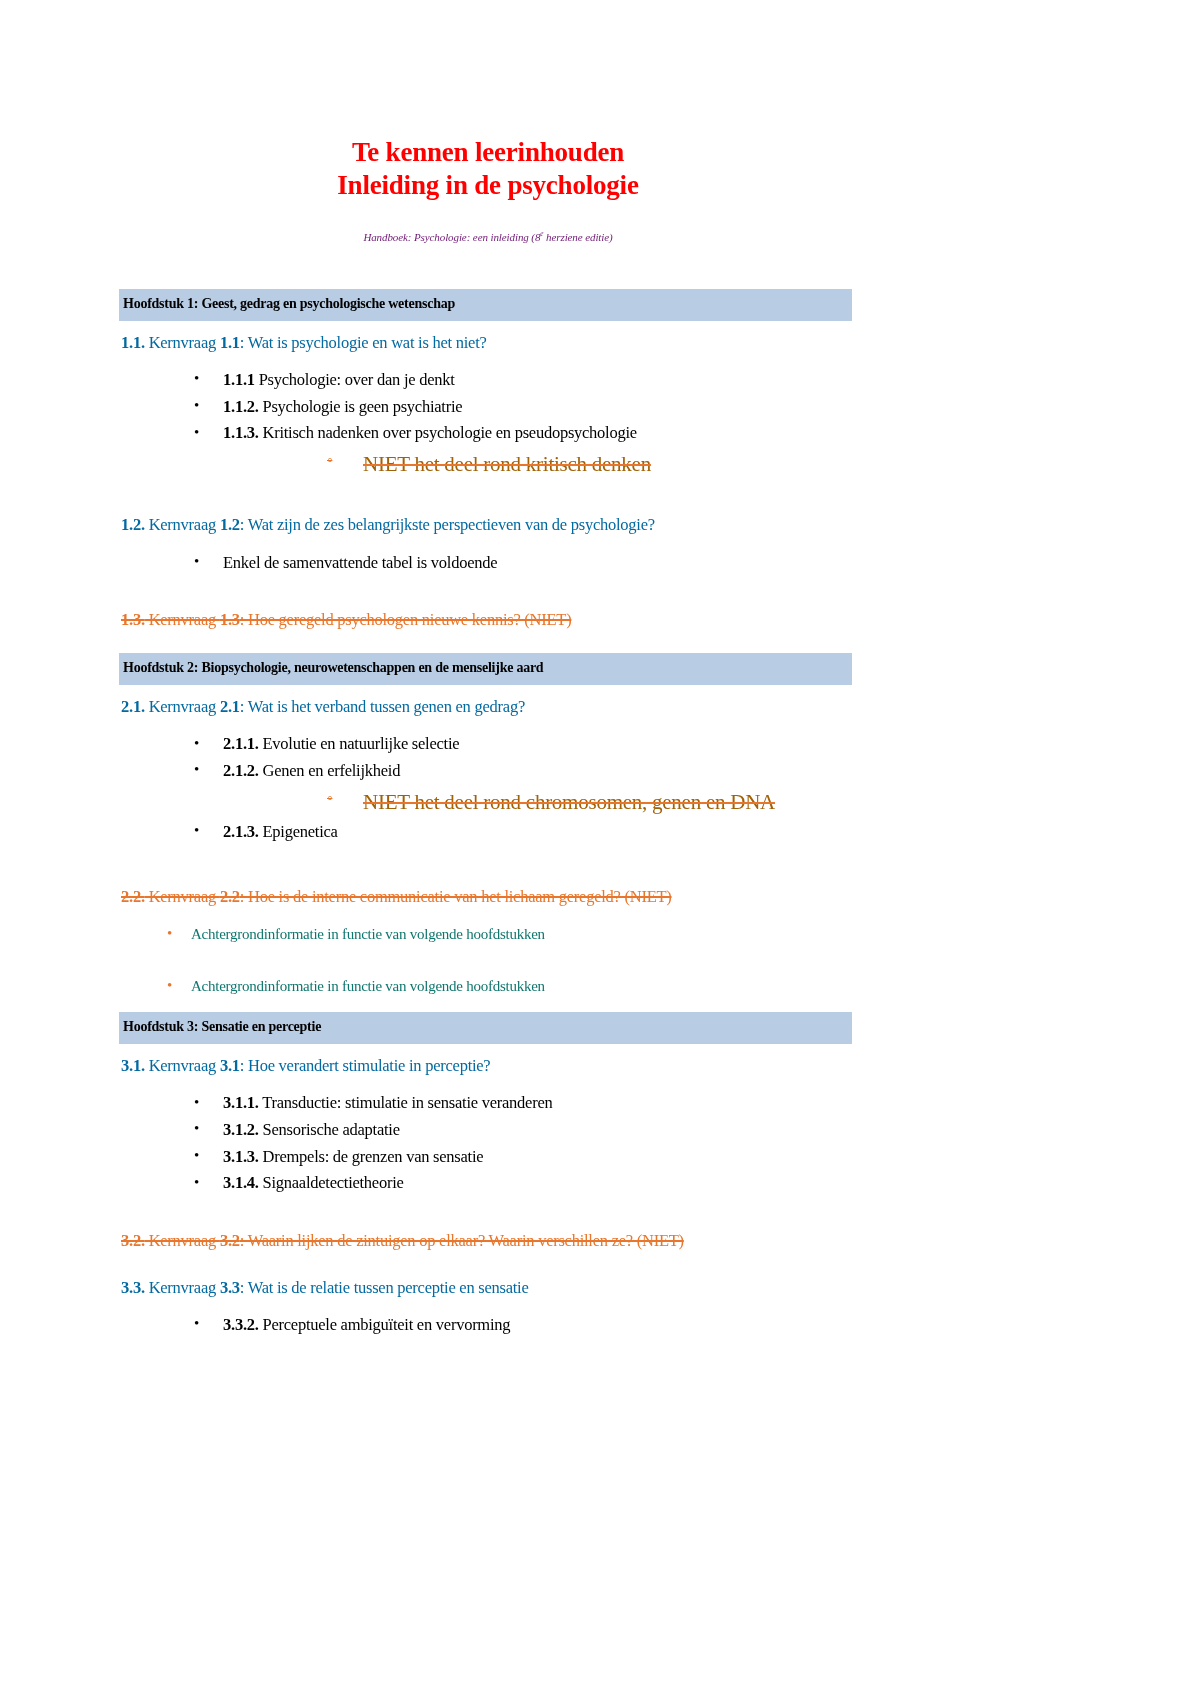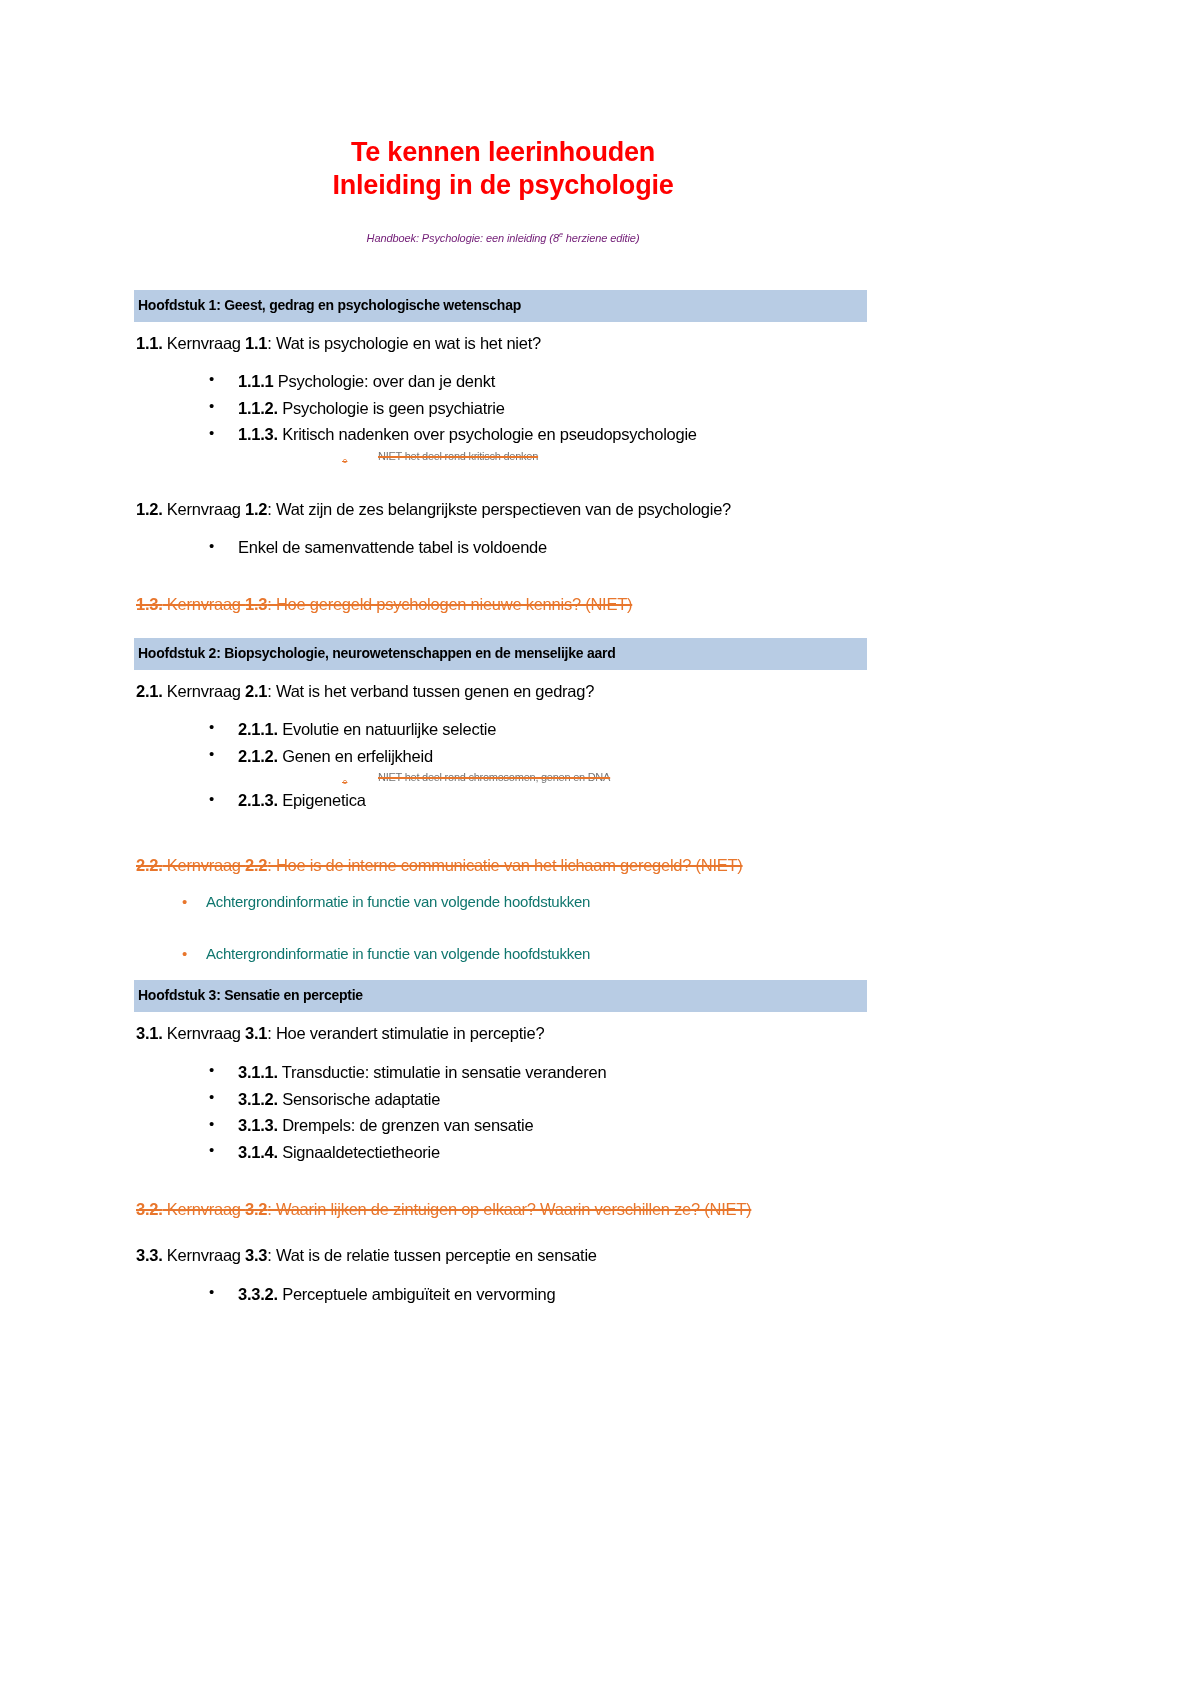--- a/index.html
+++ b/index.html
@@ -16,23 +16,24 @@
     width: 1200px;
     height: 1696px;
     position: relative;
     background: #ffffff;
     box-sizing: border-box;
     padding: 0;
     overflow: hidden;
   }
   .content {
     position: absolute;
-    left: 134px;
+    left: 119px;
     top: 0;
     width: 738px;
+    font-family: Liberation Serif, serif;
   }
 
   
   .doc-title {
     text-align: center;
     color: #FF0000;
     font-weight: bold;
     font-size: 27px;
     line-height: 1.22;
     letter-spacing: -0.2px;
@@ -64,21 +65,21 @@
     color: #000000;
     padding: 7px 6px 9px 4px;
     letter-spacing: -0.25px;
     box-sizing: border-box;
     width: 733px;
   }
 
   
   .q-line {
     font-size: 16.5px;
-    color: #000000;
+    color: #0369a1;
     margin: 0;
     padding: 11px 0 0 2px;
     letter-spacing: -0.25px;
     line-height: 1.3;
   }
   .q-line b { font-weight: bold; }
   .q-line.struck {
     color: #E8762C;
     text-decoration: line-through;
     text-decoration-color: #E8762C;
@@ -120,24 +121,24 @@
   }
   ul.lvl1 > li b { font-weight: bold; }
 
   ul.lvl2 {
     list-style: none;
     margin: 0;
     padding: 0;
   }
   ul.lvl2 > li {
     position: relative;
-    font-size: 11px;
+    font-size: 21px;
     line-height: 1.62;
     padding-left: 140px;
-    color: #737373;
+    color: #a16207;
     letter-spacing: -0.25px;
     text-decoration: line-through;
     text-decoration-color: #E8762C;
     text-decoration-thickness: 1.5px;
   }
   ul.lvl2 > li::before {
     content: "\25E6";
     position: absolute;
     left: 104px;
     top: 0;

